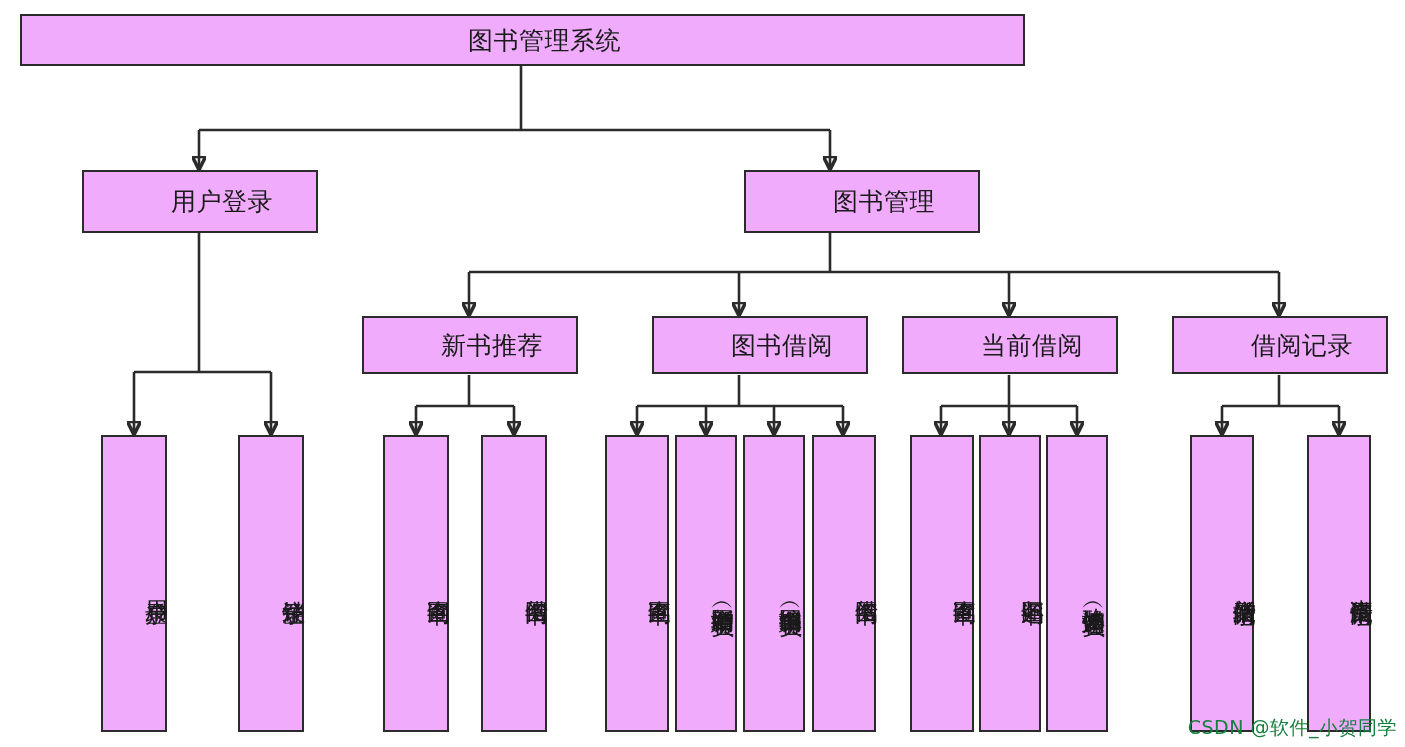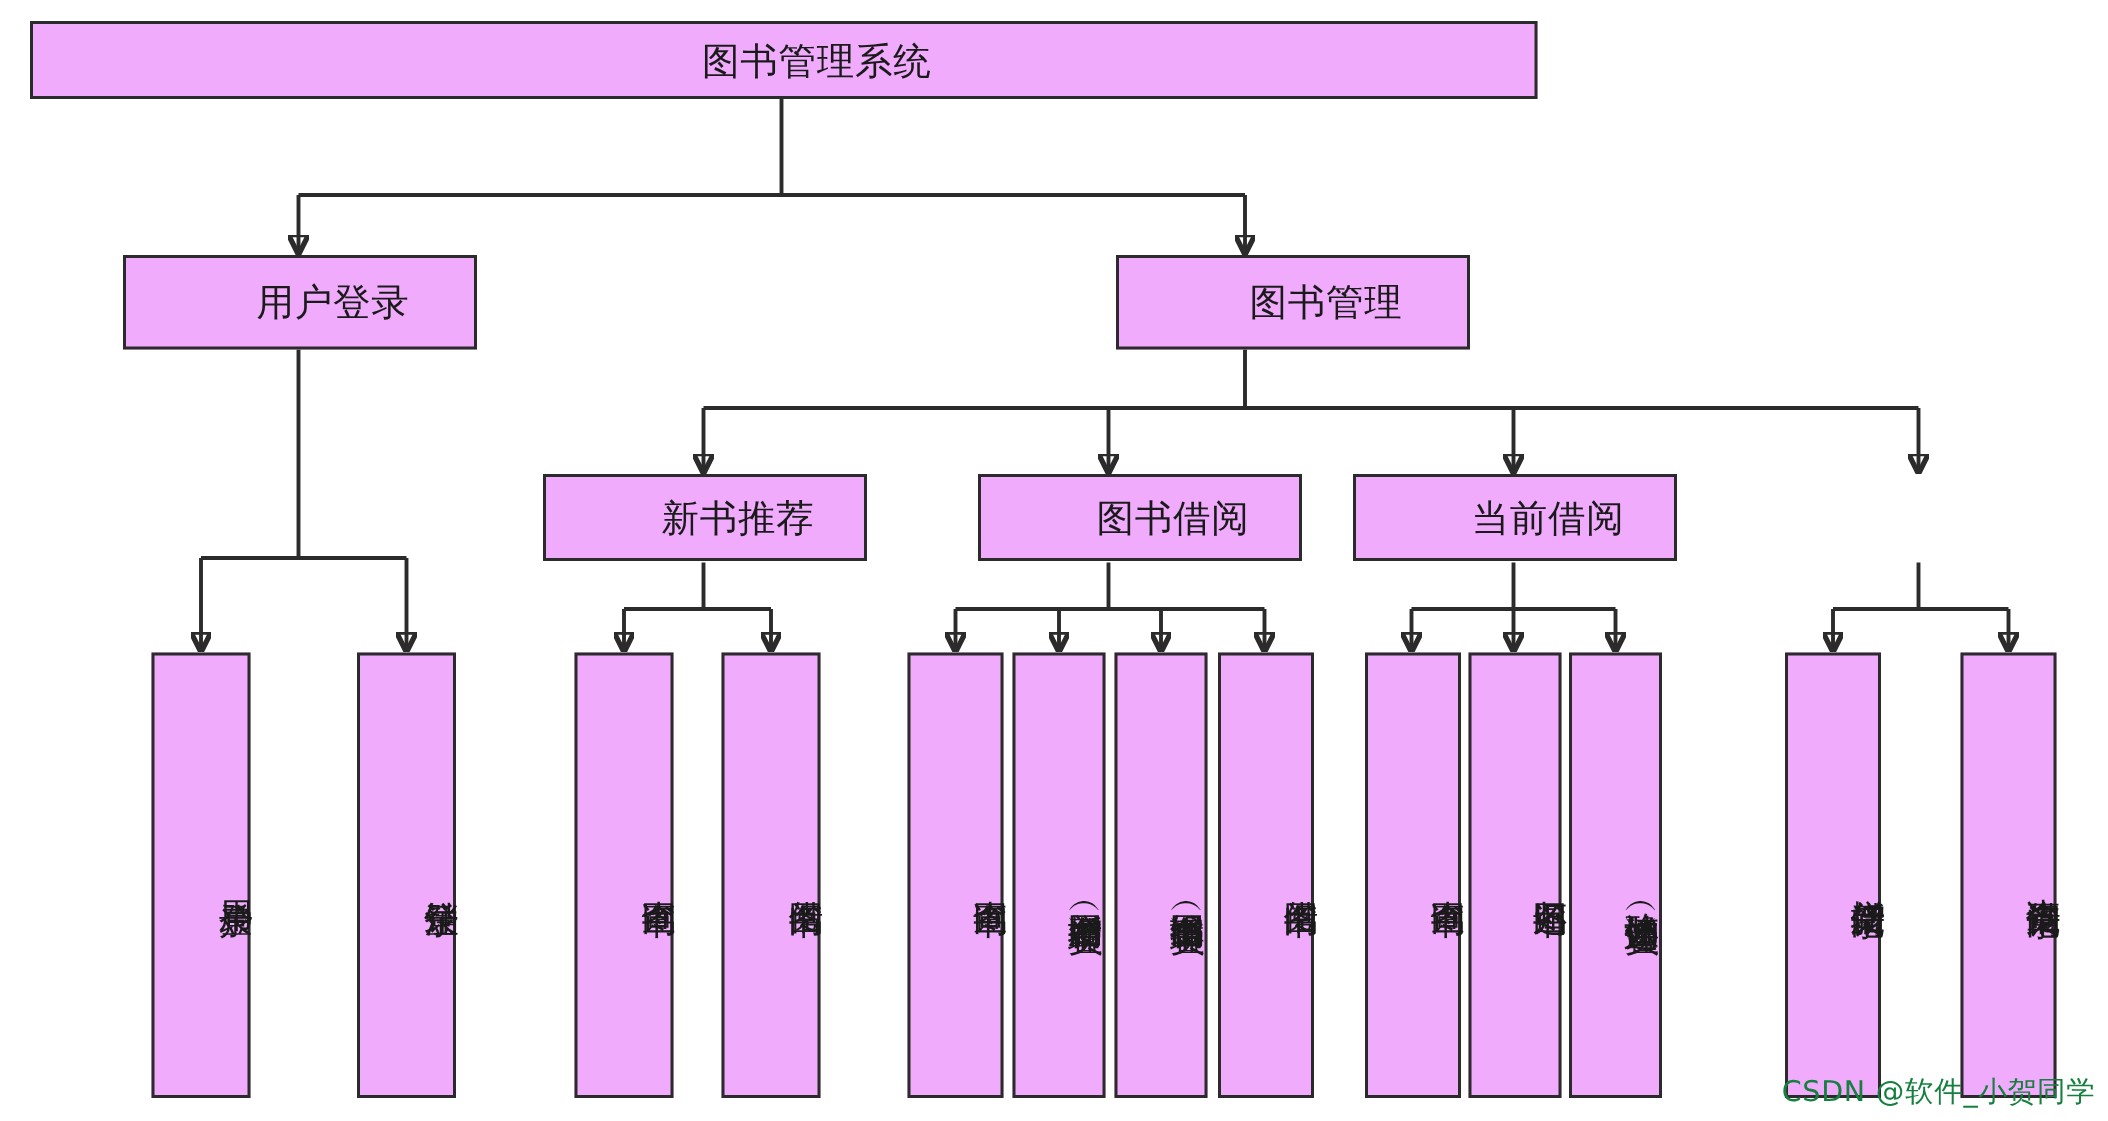--- a/index.html
+++ b/index.html
@@ -144,20 +144,23 @@
 
   <div class="node node-h" style="left:362px; top:316px; width:216px; height:58px;justify-content:center;">
     <span class="node-label">新书推荐</span>
   </div>
   <div class="node node-h" style="left:632px; top:316px; width:216px; height:58px;margin-left:20px;">
     <span class="node-label">图书借阅</span>
   </div>
   <div class="node node-h" style="left:902px; top:316px; width:216px; height:58px;">
     <span class="node-label">当前借阅</span>
   </div>
+  <div class="node node-h" style="left:1172px; top:316px; width:216px; height:58px;">
+    <span class="node-label">借阅记录</span>
+  </div>
 
   <div class="node node-v v-mid" style="left:101px; top:435px; width:66px; height:297px;">
     <span class="node-label">用户登录</span>
   </div>
   <div class="node node-v v-mid" style="left:238px; top:435px; width:66px; height:297px;">
     <span class="node-label">注销登录</span>
   </div>
 
   <div class="node node-v v-mid" style="left:383px; top:435px; width:66px; height:297px;">
     <span class="node-label">查询图书</span>

